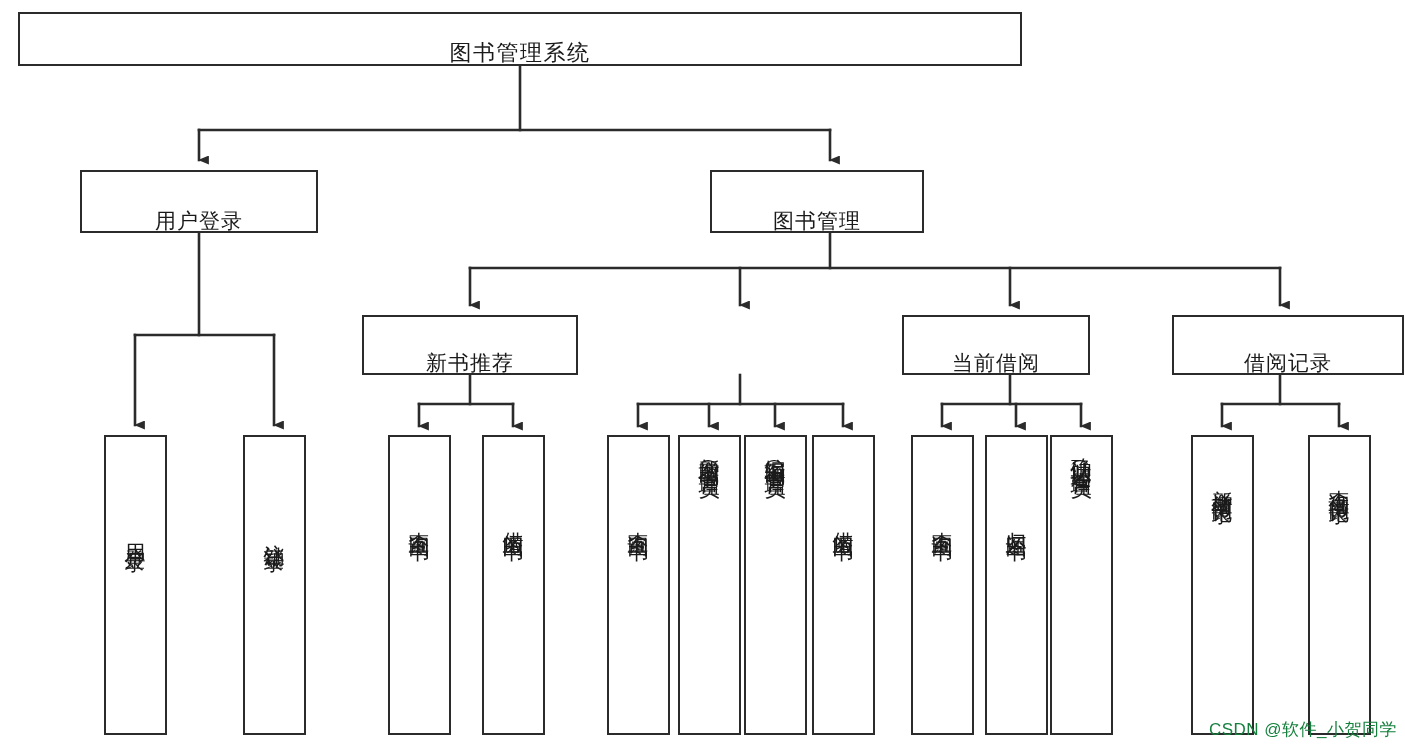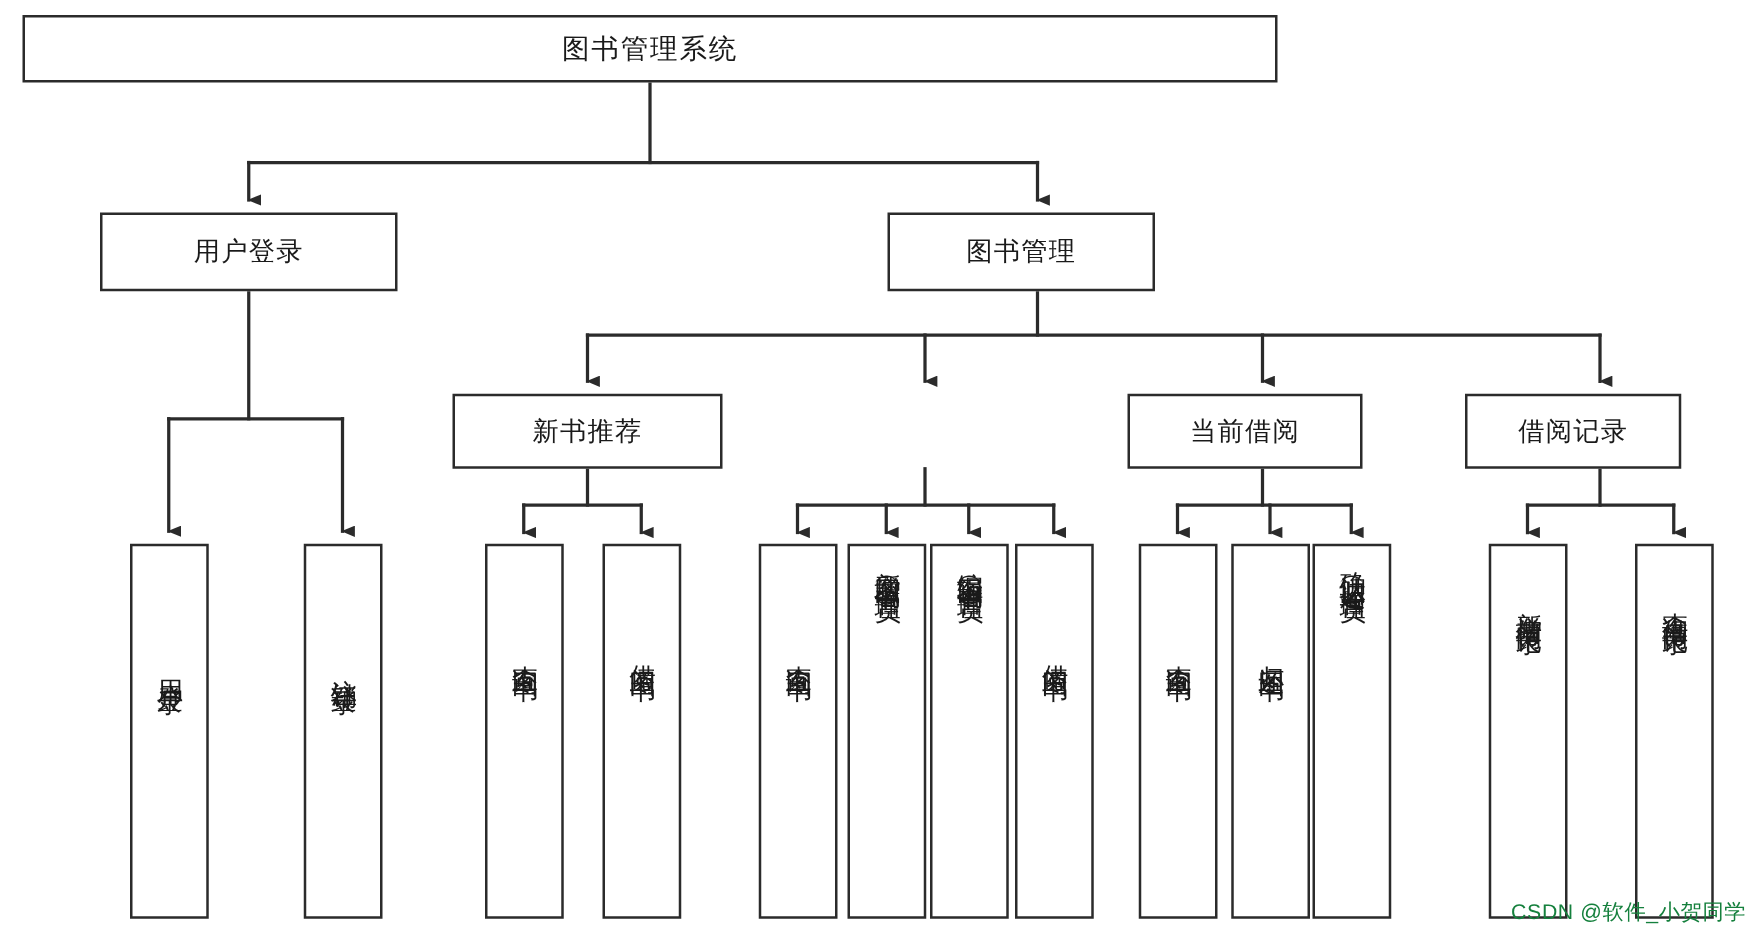--- a/index.html
+++ b/index.html
@@ -25,21 +25,21 @@
     width: 1405px;
     height: 747px;
     pointer-events: none;
   }
   .node {
     position: absolute;
     box-sizing: border-box;
     background: #ffffff;
     border: 2px solid #2b2b2b;
     display: flex;
-    align-items: center;
+    align-items: flex-end;
     justify-content: center;
     color: #1a1a1a;
     z-index: 2;
   }
   .node .label {
     white-space: nowrap;
     line-height: 1.0;
   }
   
   .node.horiz .label {
@@ -142,21 +142,21 @@
   <div class="node horiz" style="left:710px; top:170px; width:214px; height:63px;">
     <span class="label">图书管理</span>
   </div>
 
   <div class="node horiz" style="left:362px; top:315px; width:216px; height:60px;">
     <span class="label">新书推荐</span>
   </div>
   <div class="node horiz" style="left:902px; top:315px; width:188px; height:60px;">
     <span class="label">当前借阅</span>
   </div>
-  <div class="node horiz" style="left:1172px; top:315px; width:173px; height:60px;">
+  <div class="node horiz" style="left:1172px; top:315px; width:232px; height:60px;">
     <span class="label">借阅记录</span>
   </div>
 
   <div class="node leaf" style="left:104px; top:435px; width:63px; height:300px; padding-top:90px;">
     <span class="label">用户登录</span>
   </div>
   <div class="node leaf" style="left:243px; top:435px; width:63px; height:300px; padding-top:90px;">
     <span class="label">注销登录</span>
   </div>
 

